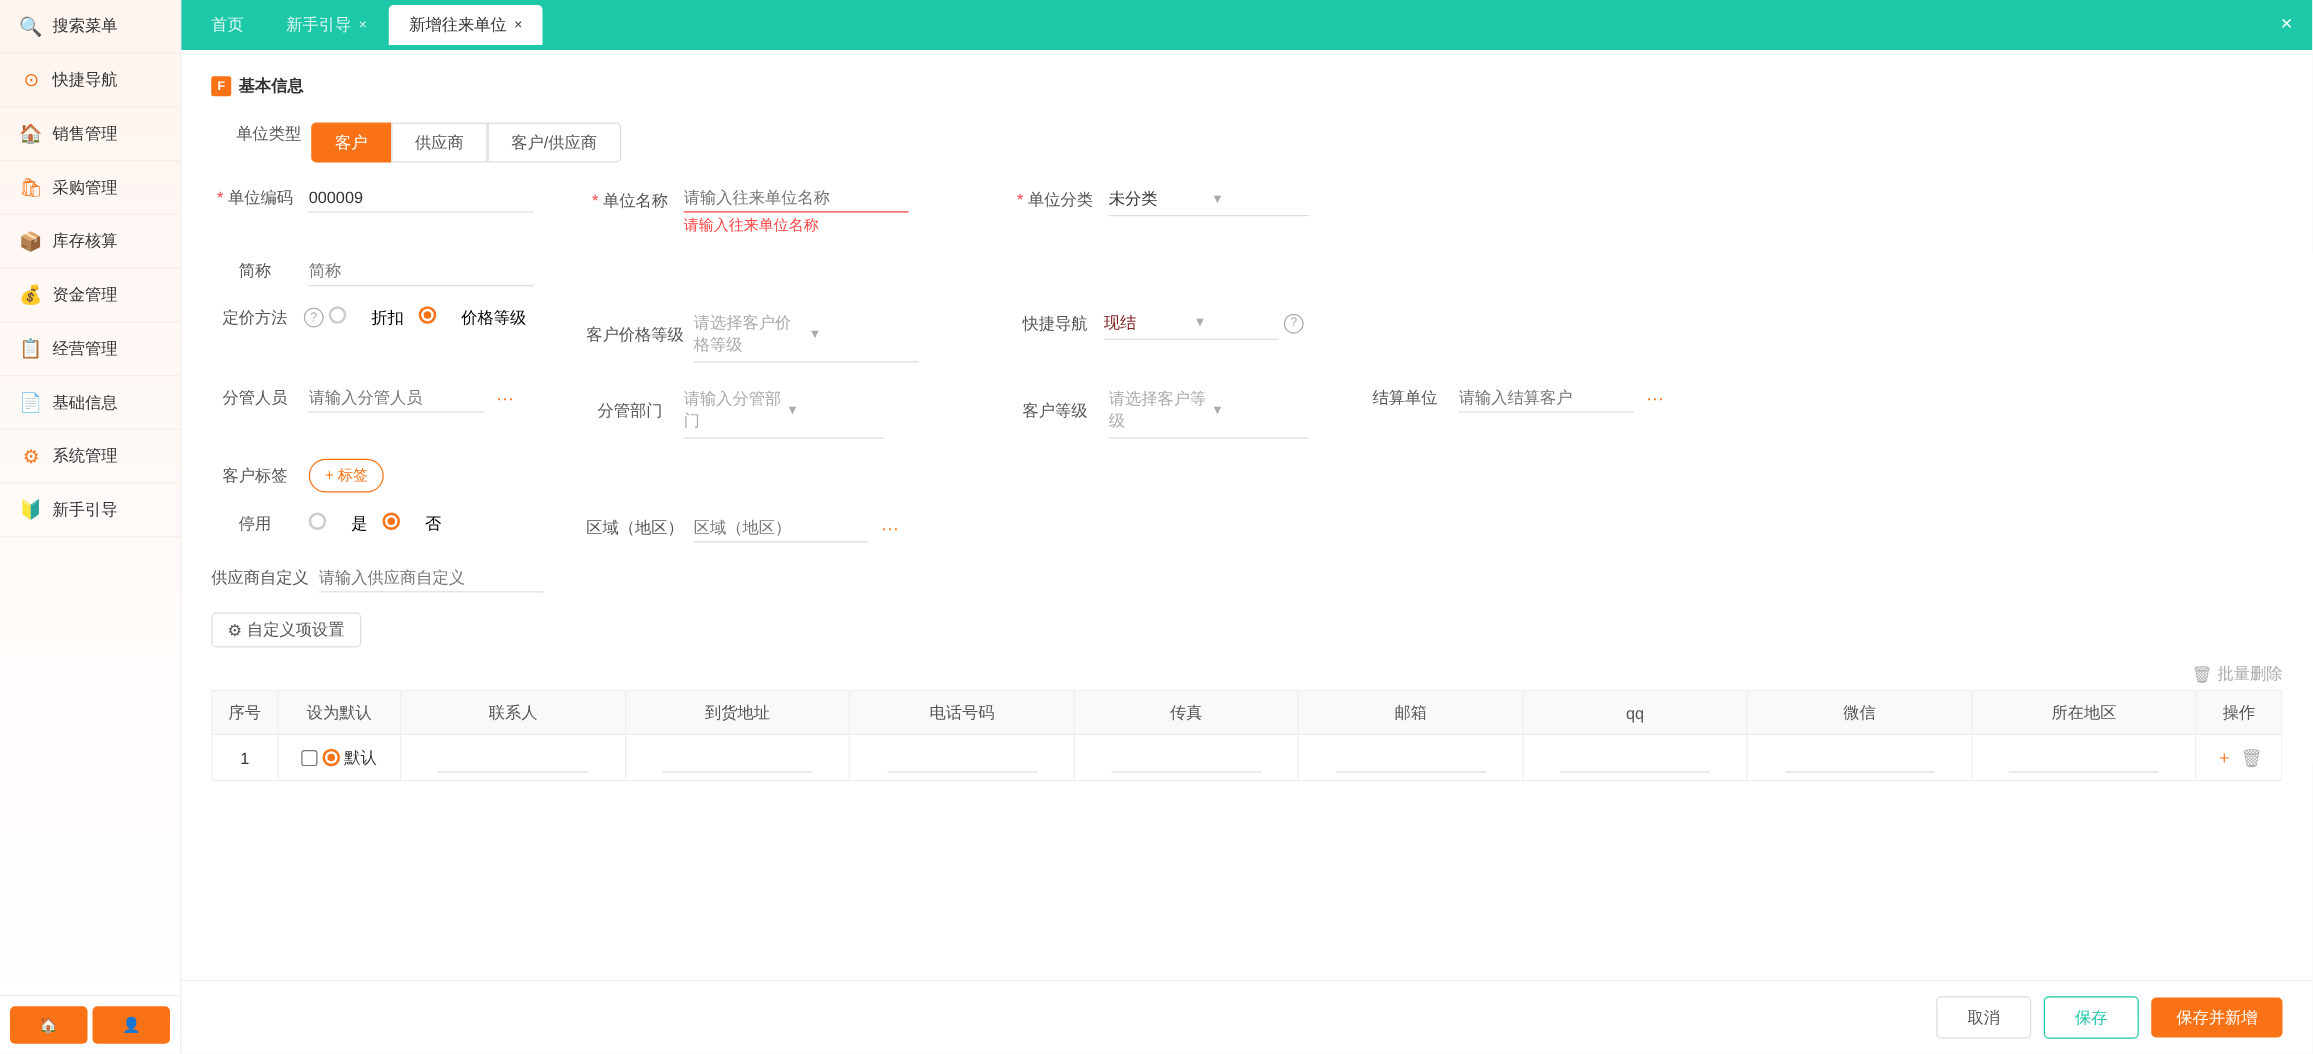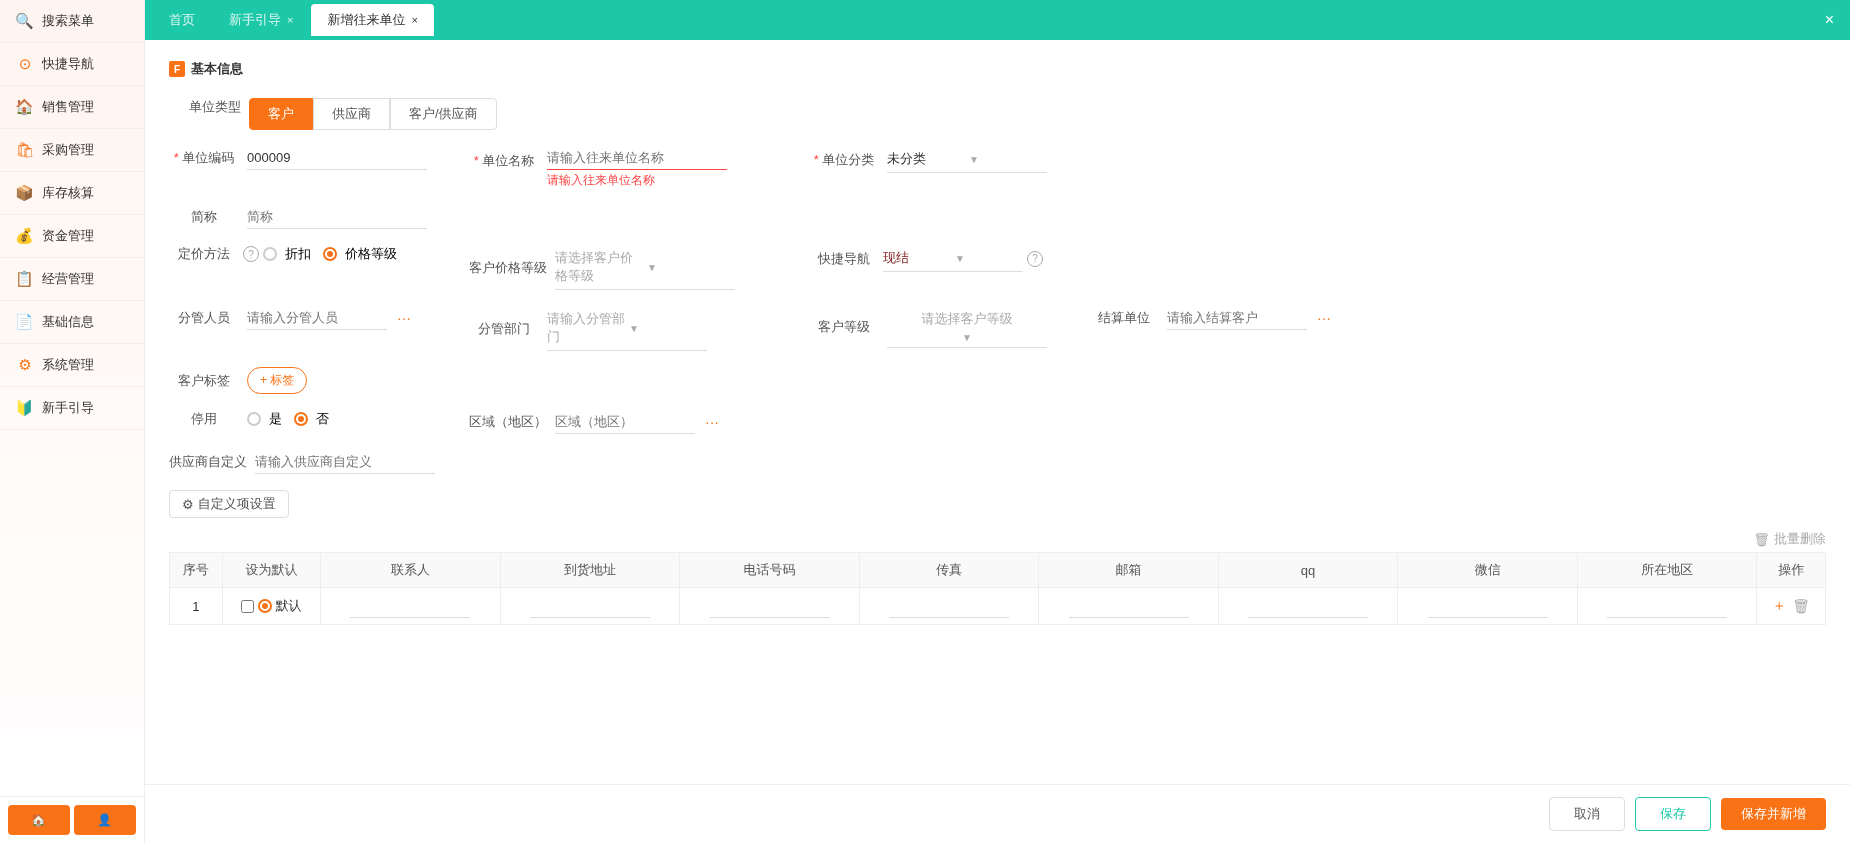--- a/index.html
+++ b/index.html
@@ -195,21 +195,21 @@
     .unit-btn:first-child { border-radius: 4px 0 0 4px; }
     .unit-btn:last-child { border-radius: 0 4px 4px 0; }
     .unit-btn.active {
       background: #f97316;
       border-color: #f97316;
       color: white;
     }
 
     
     .radio-group { display: flex; align-items: center; gap: 12px; }
-    .radio-item { display: flex; align-items: center; gap: 8px; cursor: pointer; }
+    .radio-item { display: flex; align-items: flex-start; gap: 20px; cursor: pointer; }
     .radio-circle {
       width: 14px; height: 14px;
       border-radius: 50%;
       border: 2px solid #ccc;
       display: flex; align-items: center; justify-content: center;
     }
     .radio-circle.checked { border-color: #f97316; }
     .radio-circle.checked::after {
       content: '';
       width: 6px; height: 6px;
@@ -505,21 +505,21 @@
       <div class="form-group" style="flex:0 0 340px;">
         <span class="form-label">分管部门</span>
         <div class="form-select" style="width:160px;">
           <span>请输入分管部门</span>
           <span class="chevron">▼</span>
         </div>
       </div>
 
       <div class="form-group" style="flex:0 0 280px;">
         <span class="form-label">客户等级</span>
-        <div class="form-select" style="width:160px;flex-direction:column;">
+        <div class="form-select" style="width:160px;">
           <span>请选择客户等级</span>
           <span class="chevron">▼</span>
         </div>
       </div>
 
       <div class="form-group" style="flex:1;">
         <span class="form-label">结算单位</span>
         <input class="form-input" style="width: 140px;" type="text" placeholder="请输入结算客户">
         <span class="ellipsis-btn">···</span>
       </div>

